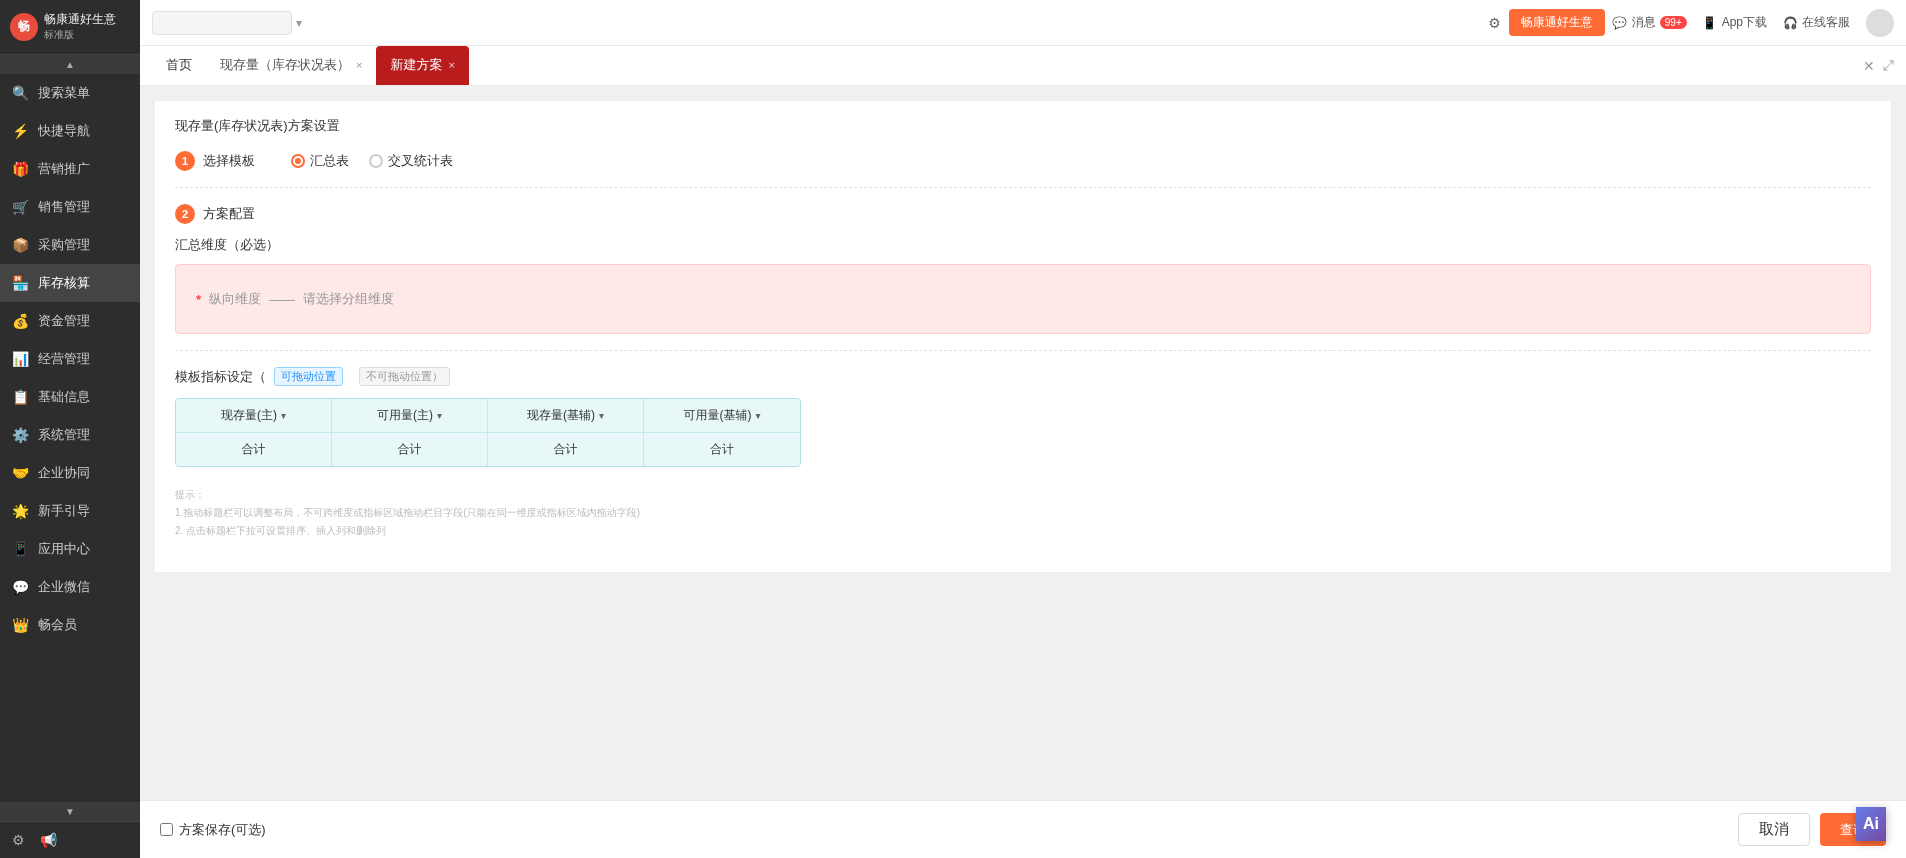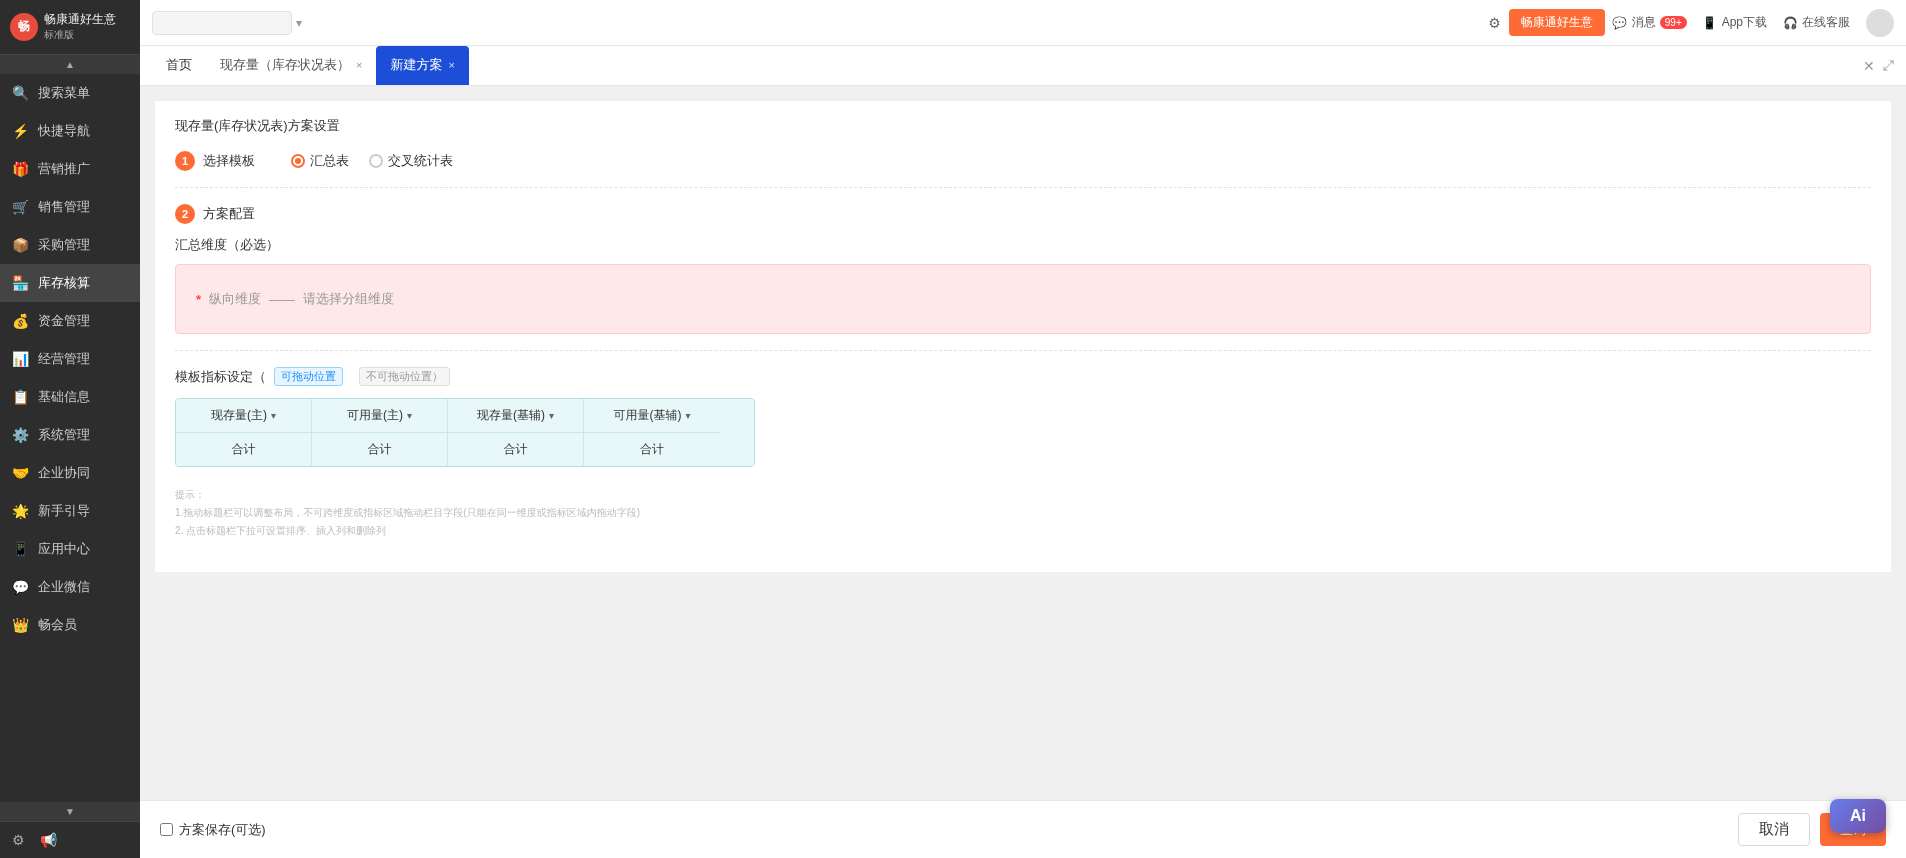--- a/index.html
+++ b/index.html
@@ -189,21 +189,21 @@
       color: #555;
       border-bottom: 2px solid transparent;
     }
     .tab.home { color: #333; font-weight: 500; }
     .tab-close {
       color: #999;
       font-size: 11px;
       cursor: pointer;
     }
     .tab.active {
-      background: #1d4ed8;
+      background: #b91c1c;
       color: white;
       border-radius: 4px 4px 0 0;
     }
     .tab.active .tab-close { color: rgba(255,255,255,0.8); }
     .tab-expand-btn {
       margin-left: auto;
       display: flex;
       gap: 8px;
       align-items: center;
     }
@@ -371,21 +371,21 @@
       border-radius: 4px;
       overflow: hidden;
       display: inline-block;
       min-width: 580px;
     }
     .stat-table-header {
       display: flex;
       background: #e8f7f7;
     }
     .stat-col {
-      width: 136px;
+      width: 156px;
       border-right: 1px solid #c5e8e8;
       text-align: center;
     }
     .stat-col:last-child {
       border-right: none;
     }
     .stat-col-header {
       display: flex;
       align-items: center;
       justify-content: center;
@@ -454,26 +454,26 @@
       border: none;
       padding: 6px 20px;
       border-radius: 4px;
       cursor: pointer;
       font-size: 13px;
     }
 
     
     .ai-btn {
       position: fixed;
-      bottom: 25px;
+      bottom: 17px;
       right: 20px;
       background: linear-gradient(135deg, #667eea 0%, #764ba2 100%);
       color: white;
-      border-radius: 8px;
-      padding: 8px 20px;
+      border-radius: 0;
+      padding: 8px 7px;
       font-size: 16px;
       font-weight: bold;
       cursor: pointer;
       box-shadow: 0 2px 8px rgba(0,0,0,0.3);
     }
 
     
     ::-webkit-scrollbar { width: 6px; }
     ::-webkit-scrollbar-track { background: #f1f1f1; }
     ::-webkit-scrollbar-thumb { background: #ccc; border-radius: 3px; }

